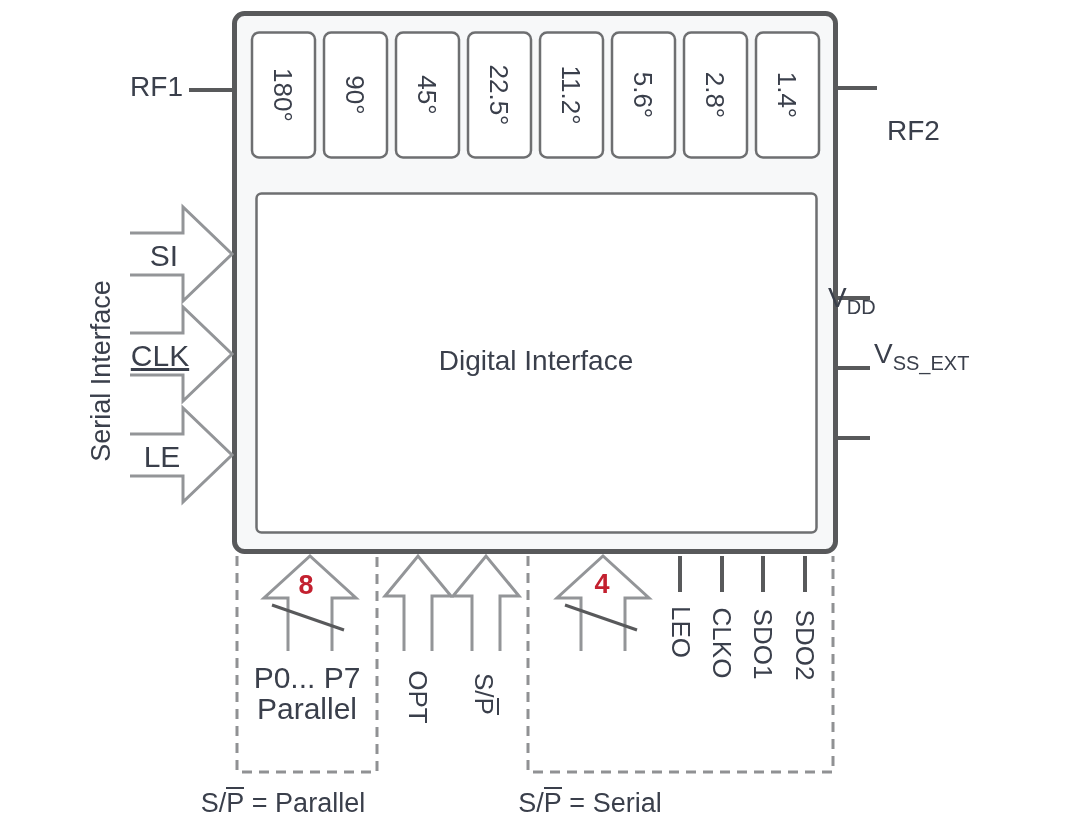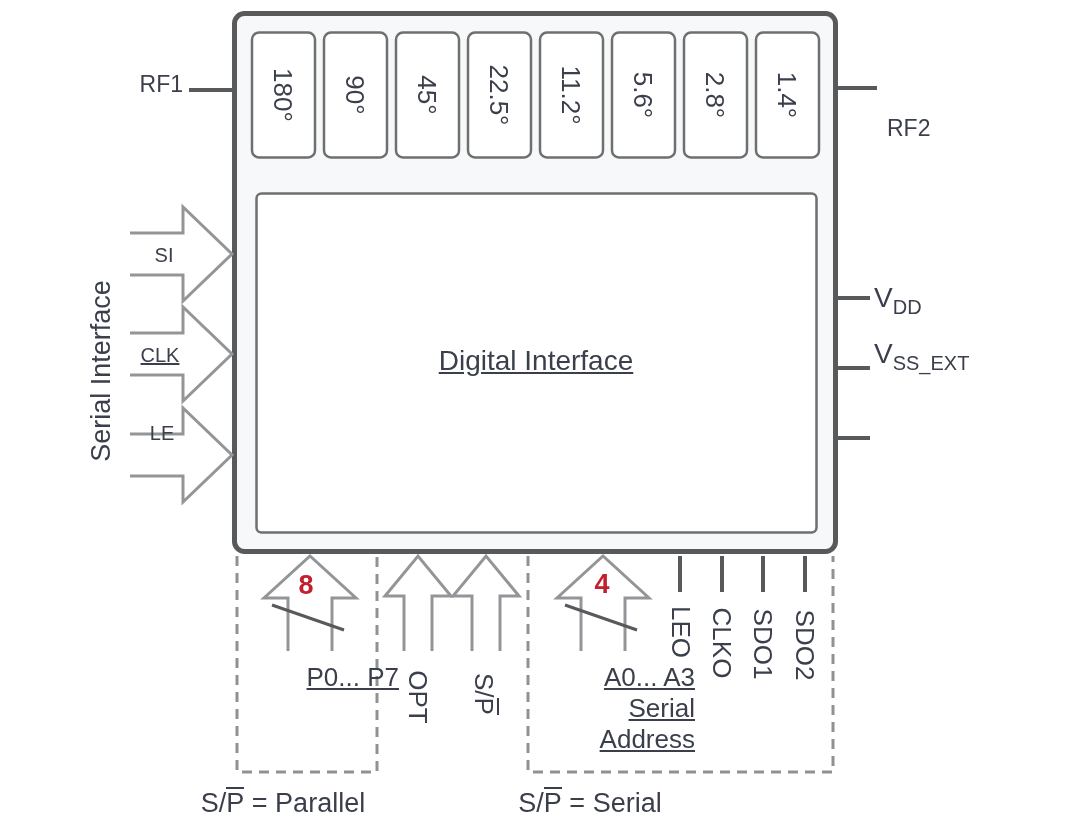--- a/index.html
+++ b/index.html
@@ -3,32 +3,32 @@
 <meta charset="utf-8">
 <style>
   html,body { margin:0; padding:0; background:#ffffff; }
   #stage {
     position:relative; width:1080px; height:821px; overflow:hidden;
     background:#ffffff;
     font-family:"Liberation Sans", sans-serif;
     color:#3a3f4b;
   }
   svg.shapes { position:absolute; left:0; top:0; }
-  .lbl { position:absolute; font-size:20px; line-height:1.1; white-space:nowrap; }
+  .lbl { position:absolute; font-size:30px; line-height:1.1; white-space:nowrap; }
   .ctr { display:flex; align-items:center; justify-content:center; text-align:center; }
   .rot90  { transform:rotate(90deg); }
   .rotm90 { transform:rotate(-90deg); }
   .phase-lbl { position:absolute; width:80px; height:30px; font-size:26px; }
-  .di-lbl { font-size:28px; width:300px; text-align:center;text-decoration:underline; }
-  .rf { font-size:23px; width:84px; }
+  .di-lbl { font-size:28px; width:300px; text-align:center; }
+  .rf { font-size:28px; width:84px; }
   .right-al { text-align:right; }
   .vlabel { font-size:28px; }
   .sub { font-size:20px; vertical-align:-7px; }
   .busnum { font-size:27px; font-weight:bold; color:#c3202f; width:32px; text-align:center; }
-  .pinblock { width:184px; text-align:right; font-size:26px; line-height:31px;text-decoration:underline; }
+  .pinblock { width:184px; text-align:center; font-size:30px; line-height:31px; }
   .rotlbl { position:absolute; width:120px; height:28px; font-size:26px; }
   .caption { width:220px; text-align:center; font-size:27px; }
   .ov { display:inline-block; border-top:2.5px solid currentColor; line-height:1.05; }
 </style>
 </head>
 <body>
 
 <div id="stage">
 
   <svg class="shapes" width="1080" height="821" viewBox="0 0 1080 821">
@@ -95,37 +95,33 @@
 
   <div class="lbl di-lbl" style="left:386px; top:346px;">Digital Interface</div>
 
   <div class="lbl rf right-al" style="left:99px; top:72px;">RF1</div>
   <div class="lbl rf" style="left:887px; top:72px;margin-top:44px;">RF2</div>
 
   <div class="lbl ctr rotm90" style="left:-48px; top:356px; width:300px; height:30px; font-size:27px;">Serial Interface</div>
 
   <div class="lbl ctr" style="left:124px; top:240px; width:80px; height:30px;">SI</div>
   <div class="lbl ctr" style="left:110px; top:340px; width:100px; height:30px;text-decoration:underline;">CLK</div>
-  <div class="lbl ctr" style="left:122px; top:418px; width:80px; height:30px;">LE</div>
+  <div class="lbl ctr" style="left:122px; top:441px; width:80px; height:30px;">LE</div>
 
-  <div class="lbl vlabel" style="left:874px; top:283px;"><span>V</span><span class="sub">DD</span></div>
+  <div class="lbl vlabel" style="left:828px; top:283px;"><span>V</span><span class="sub">DD</span></div>
   <div class="lbl vlabel" style="left:874px; top:339px;"><span>V</span><span class="sub">SS_EXT</span></div>
 
   <div class="lbl busnum" style="left:290px; top:571px;">8</div>
   <div class="lbl busnum" style="left:586px; top:570px;">4</div>
 
   <div class="lbl pinblock" style="left:215px; top:662px;">
     <div>P0... P7</div>
+    <div>Parallel</div>
   </div>
 
-  <div class="lbl pinblock" style="left:511px; top:662px;">
-    <div>A0... A3</div>
-    <div>Serial</div>
-    <div>Address</div>
-  </div>
 
   <div class="rotlbl ctr rot90" style="left:358px; top:683px;">OPT</div>
   <div class="rotlbl ctr rot90" style="left:424px; top:680px;">
       <span>S/</span>
       <span class="ov">P</span>
     </div>
 
   <div class="rotlbl ctr rot90" style="left:621px; top:618px;">LEO</div>
   <div class="rotlbl ctr rot90" style="left:662px; top:629px;">CLKO</div>
   <div class="rotlbl ctr rot90" style="left:703px; top:630px;">SDO1</div>

